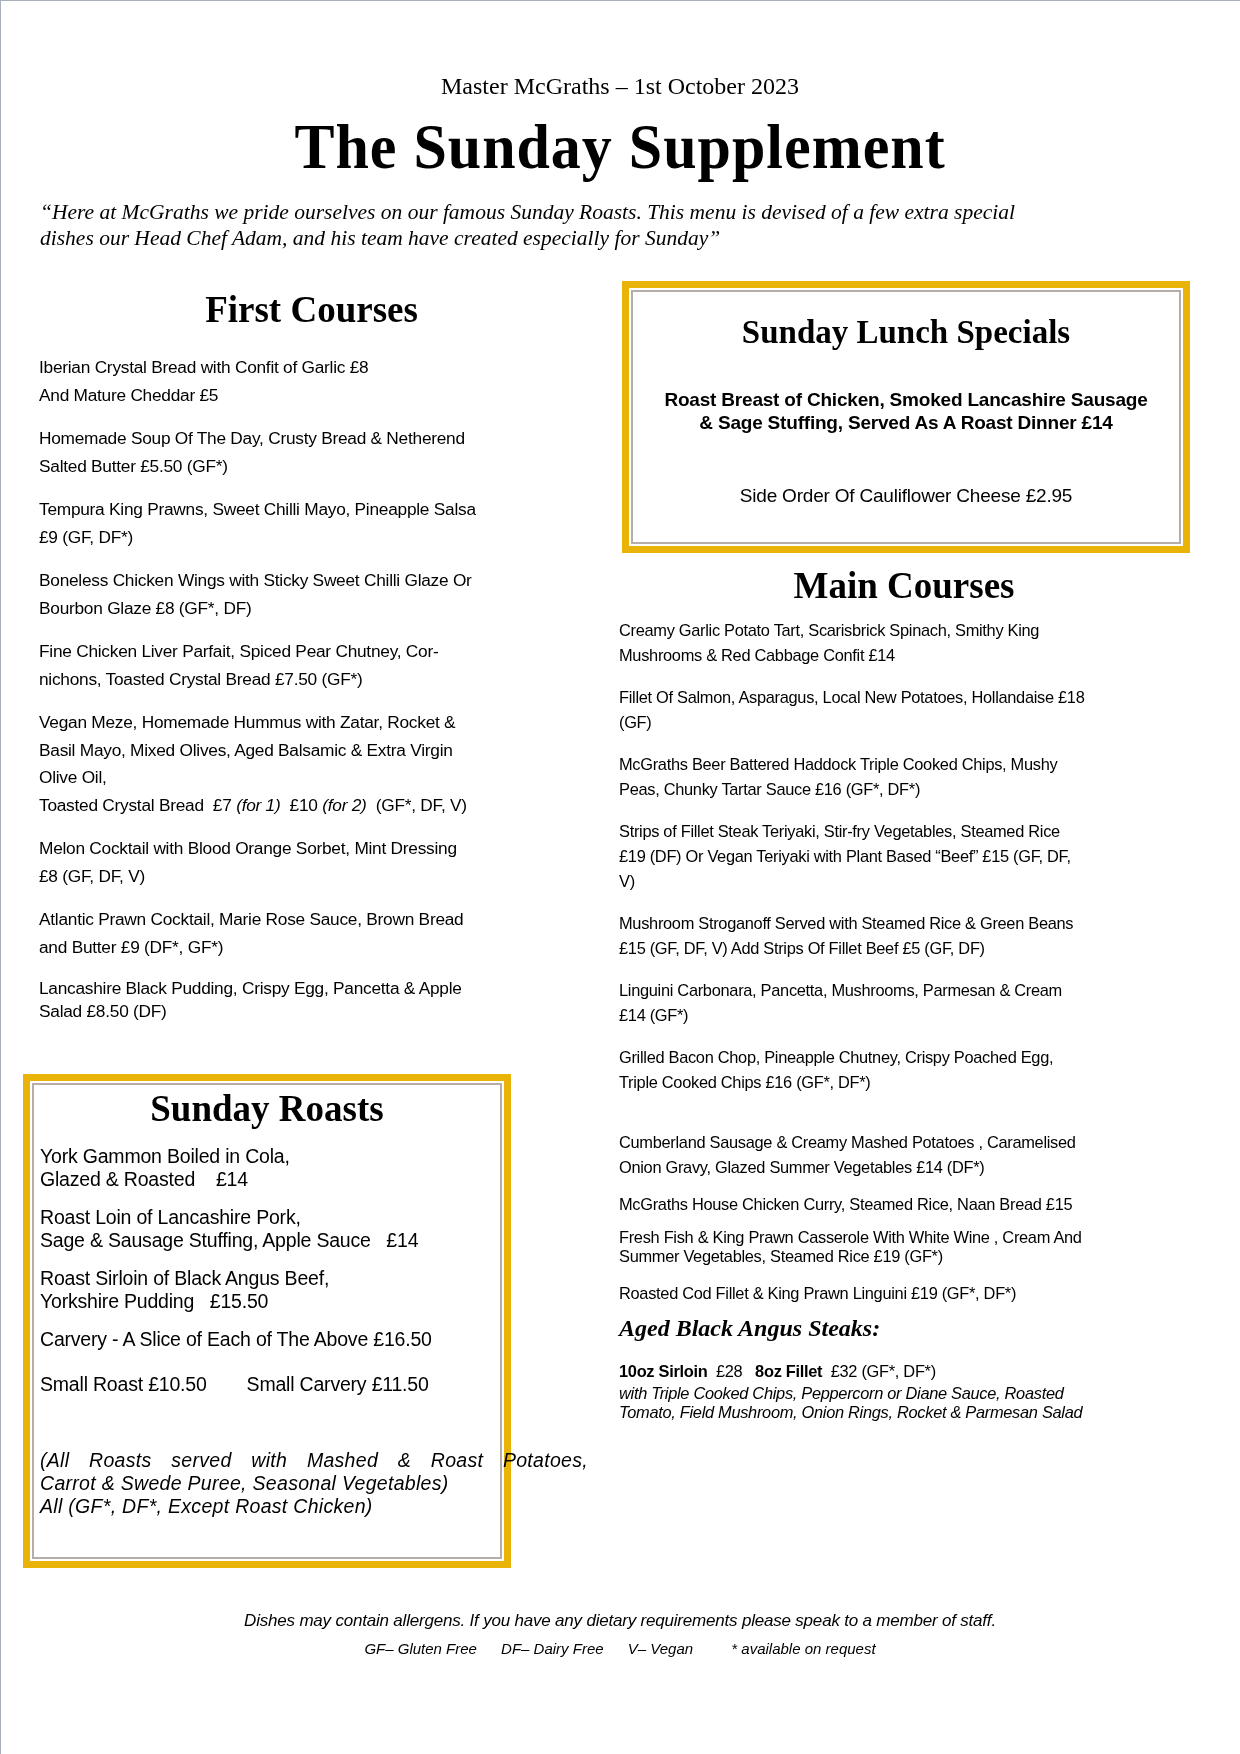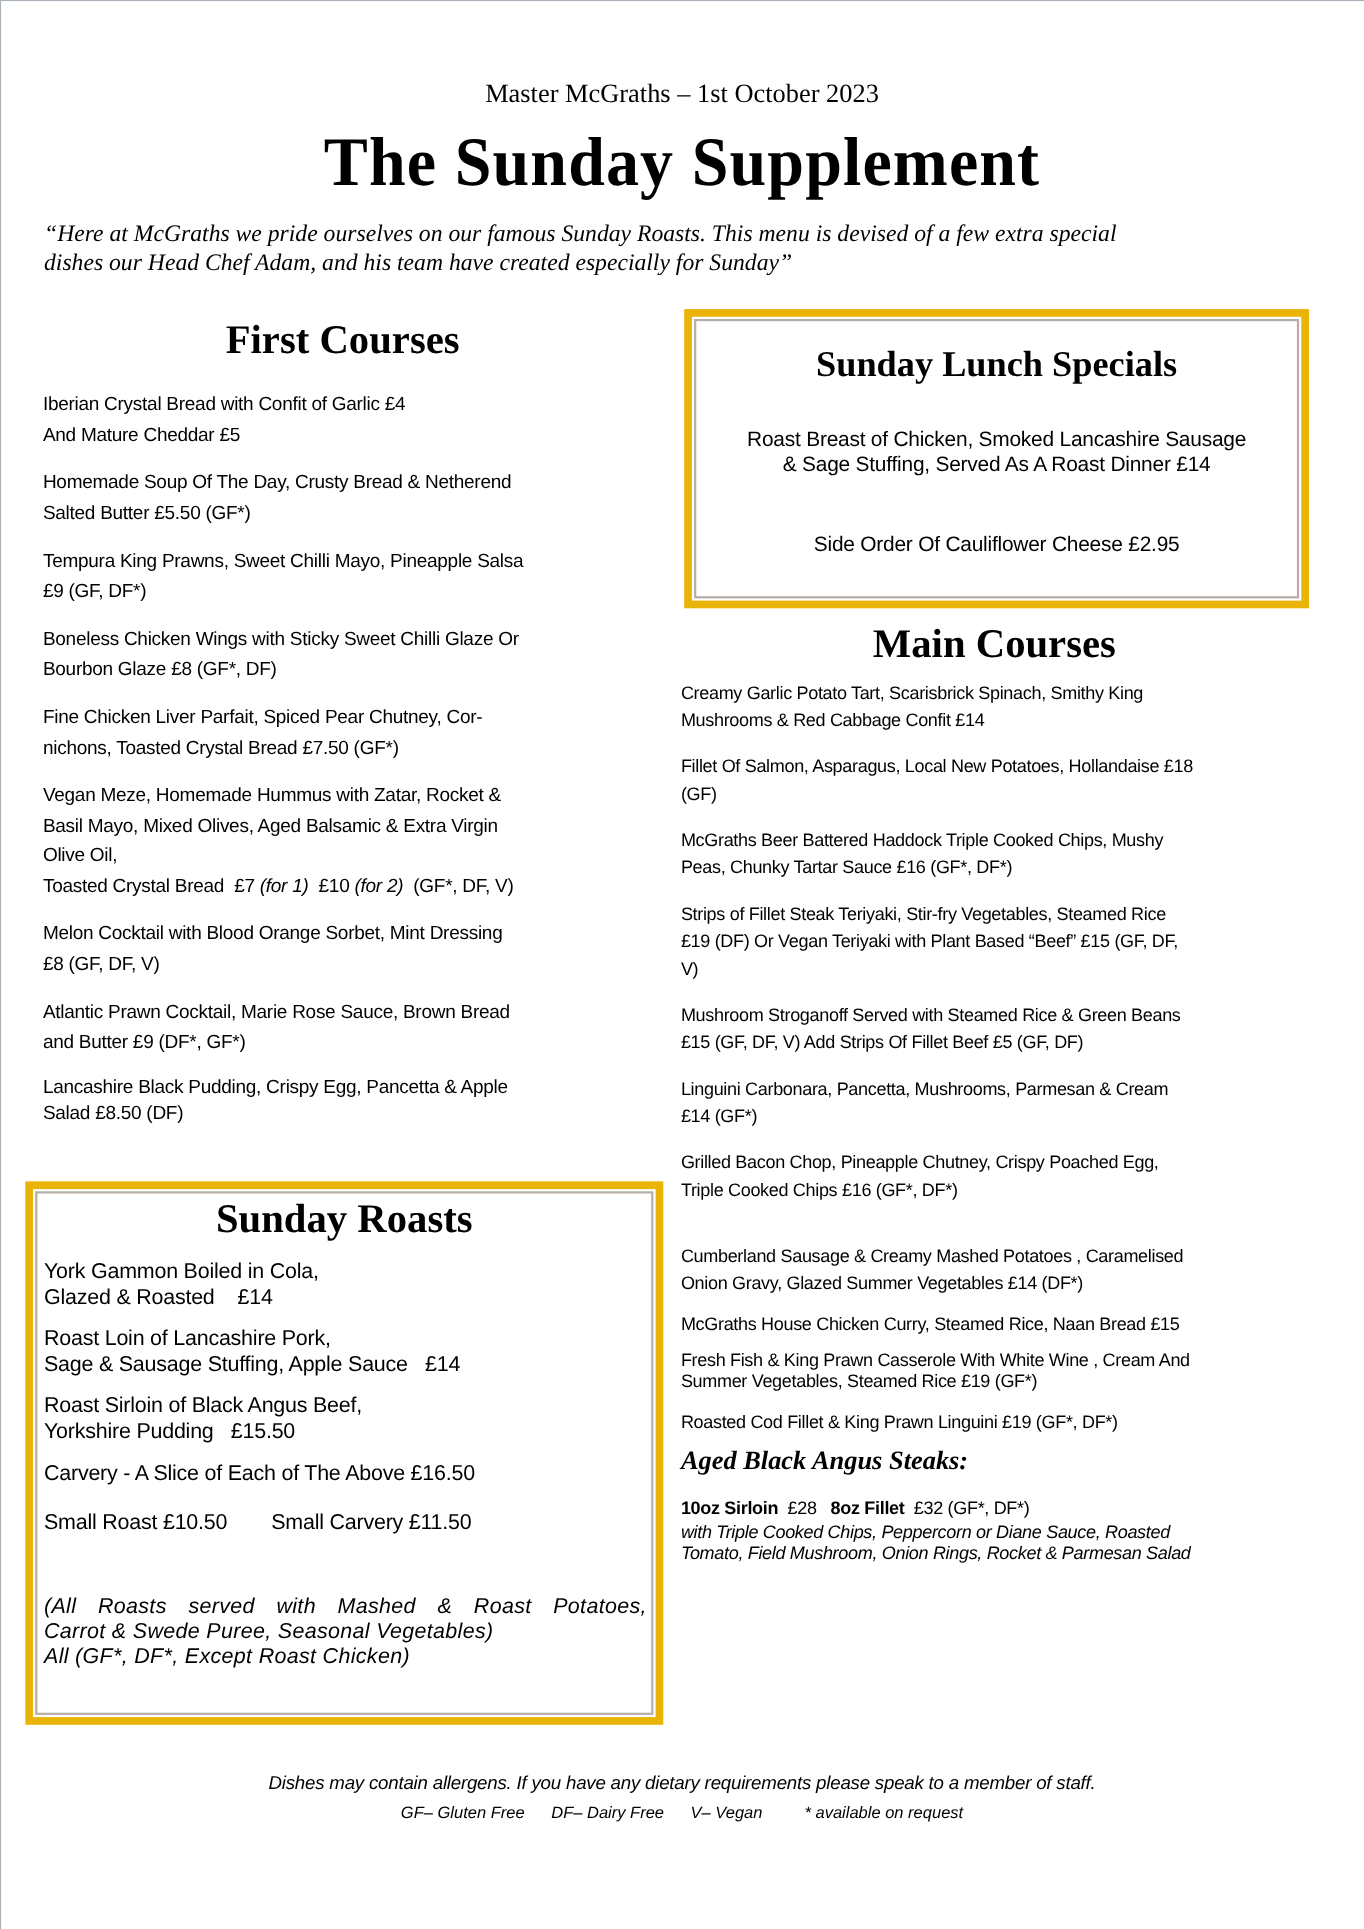--- a/index.html
+++ b/index.html
@@ -24,25 +24,25 @@
   .first h2 { font-size: 37px; line-height: 44px; width: 545px; margin-bottom: 22px; }
   .first .item { margin-bottom: 16px; }
 
   
   .frame { position: absolute; border: 7px solid #eab308; }
   .frame .inner { position: absolute; left: 2px; top: 2px; right: 2px; bottom: 2px; border: 2px solid #b6ada6; }
 
   .specials { left: 622px; top: 281px; width: 568px; height: 272px; }
   .specials h2 { position: absolute; left: 0; right: 0; top: 24px; font-size: 33px; line-height: 40px; }
   .specials .dish { position: absolute; left: 0; right: 0; top: 100px; text-align: center;
-    font-size: 19px; line-height: 23px; letter-spacing: -0.2px; }
+    font-size: 19px; line-height: 23px; letter-spacing: -0.2px; font-weight: bold; }
   .specials .side { position: absolute; left: 0; right: 0; top: 196px; text-align: center;
     font-size: 19px; line-height: 23px; letter-spacing: -0.2px; }
 
-  .roasts { left: 23px; top: 1074px; width: 580px; height: 494px; }
+  .roasts { left: 23px; top: 1074px; width: 488px; height: 494px; }
   .roasts h2 { position: absolute; left: 0; right: 0; top: 6px; font-size: 37px; line-height: 44px; }
   .roasts .list { position: absolute; left: 10px; top: 64px; width: 560px; }
   .roasts .r-item { font-size: 19.5px; line-height: 23px; letter-spacing: -0.2px; margin-bottom: 15px; }
   .roasts .r-single { font-size: 19.5px; line-height: 23px; letter-spacing: -0.2px; margin-bottom: 22px; }
   .roasts .small-row span + span { margin-left: 40px; }
   .roasts .note { position: absolute; left: 10px; top: 368px; width: 548px; font-style: italic;
     font-size: 19.5px; line-height: 23px; text-align: justify; letter-spacing: 0.3px; }
   .roasts .note div:first-child { text-align-last: justify; }
 
   
@@ -73,21 +73,21 @@
 <div class="subtitle">Master McGraths – 1st October 2023</div>
 <div class="masthead">The Sunday Supplement</div>
 <div class="intro">
   <div>“Here at McGraths we pride ourselves on our famous Sunday Roasts. This menu is devised of a few extra special</div>
   <div>dishes our Head Chef Adam, and his team have created especially for Sunday”</div>
 </div>
 
 <section class="first">
   <h2 class="serif-head">First Courses</h2>
   <div class="item">
-    <div>Iberian Crystal Bread with Confit of Garlic  £4</div>
+    <div>Iberian Crystal Bread with Confit of Garlic  £8</div>
     <div>And Mature Cheddar  £5</div>
   </div>
   <div class="item">
     <div>Homemade Soup Of The Day, Crusty Bread &amp; Netherend</div>
     <div>Salted Butter  £5.50  (GF*)</div>
   </div>
   <div class="item">
     <div>Tempura King Prawns, Sweet Chilli Mayo, Pineapple Salsa</div>
     <div>£9 (GF, DF*)</div>
   </div>

